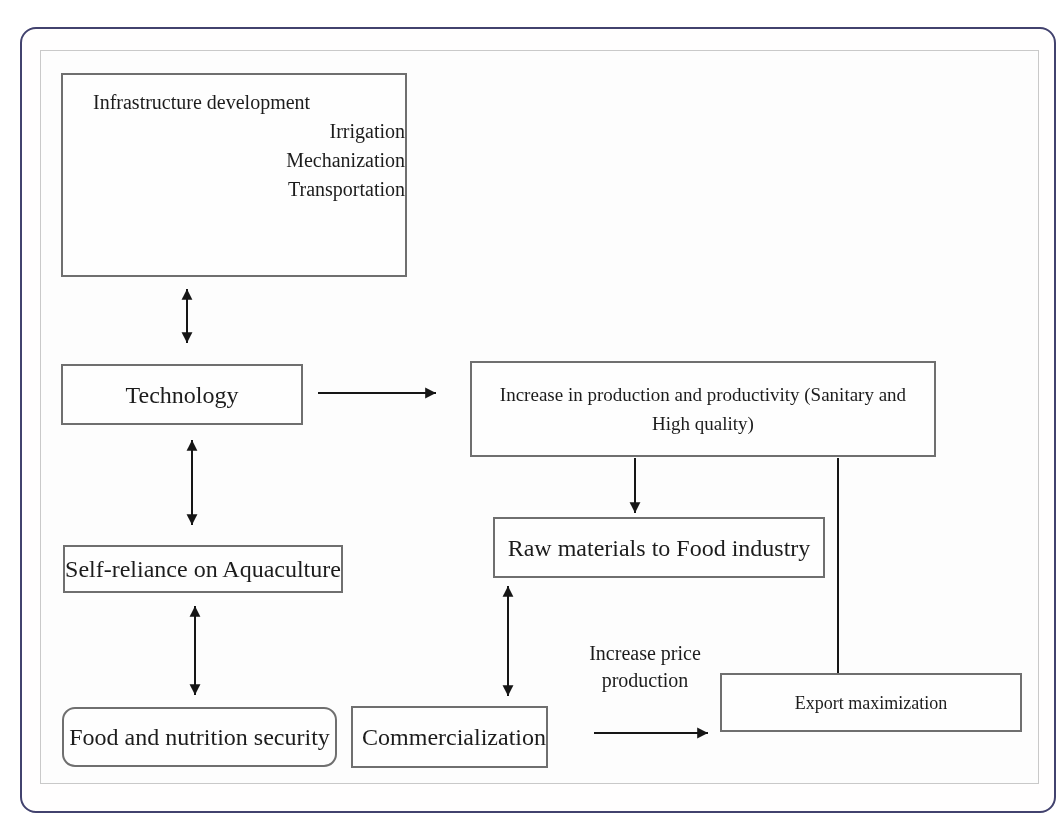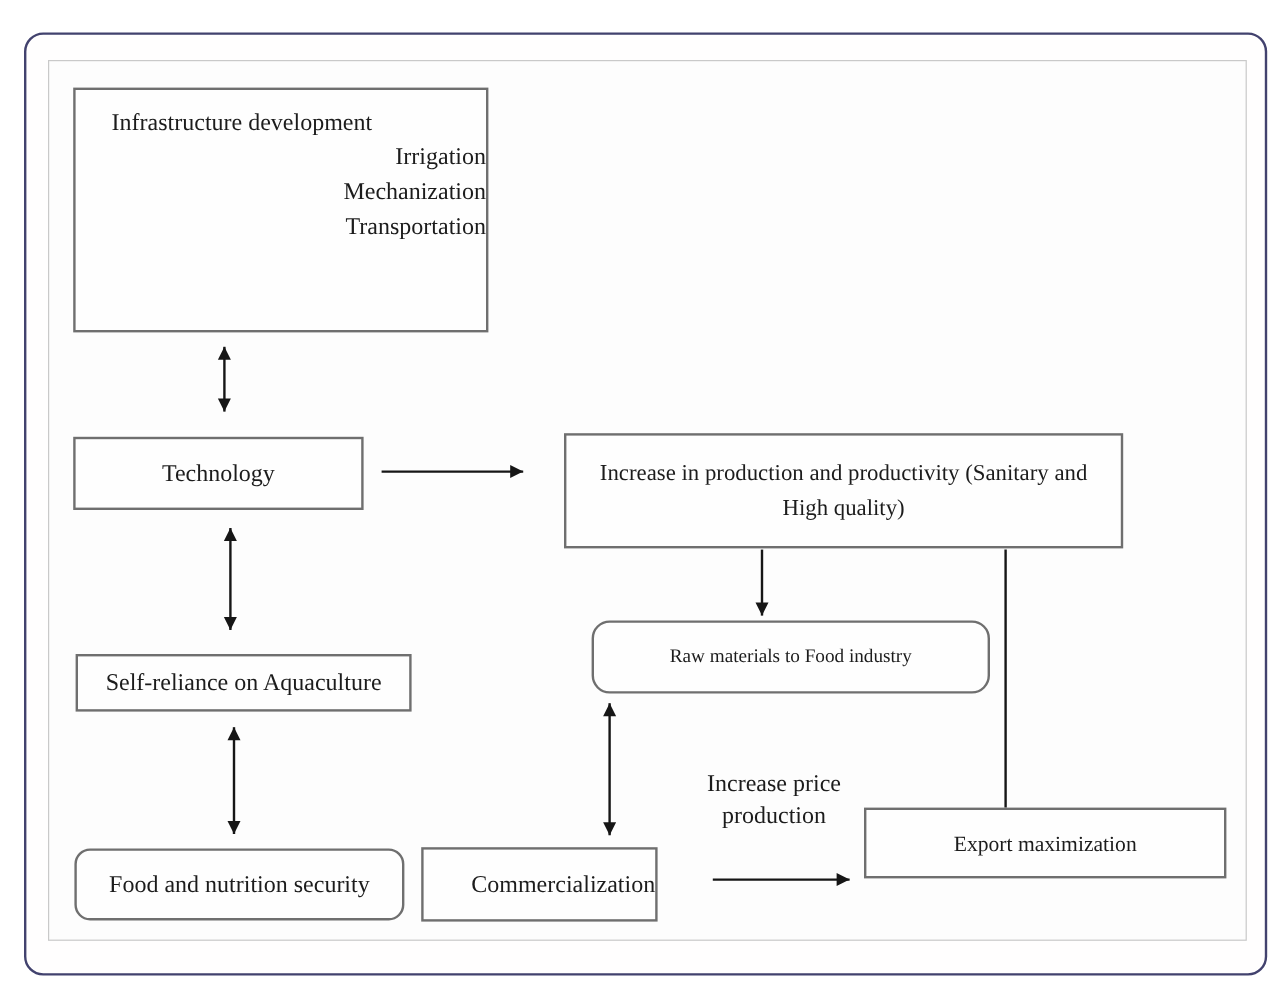--- a/index.html
+++ b/index.html
@@ -37,37 +37,37 @@
   .node {
     position: absolute;
     box-sizing: border-box;
     border: 2px solid var(--box-border, #6f6f6f);
     background: #fefefe;
     color: var(--text, #1c1c1c);
     display: flex;
     align-items: center;
     justify-content: center;
     text-align: center;
-    font-size: 20px;
+    font-size: 24px;
     line-height: 26px;
   }
   #node-infrastructure {
     left: 61px; top: 73px; width: 346px; height: 204px;
     display: block;
     padding-top: 13px;
     font-size: 20px;
     line-height: 29px;
   }
   .infra-title { text-align: left; padding-left: 30px; }
   .infra-item  { text-align: right; }
   #node-technology       { left: 61px;  top: 364px; width: 242px; height: 61px; }
   #node-production       { left: 455px; top: 361px; width: 466px; height: 96px;
                            font-size: 19px; line-height: 29px; padding: 0 16px; margin-left: 15px; }
   #node-raw-materials    { left: 493px; top: 517px; width: 332px; height: 61px;
-                           font-size: 16px; border-radius: 15px; }
+                           font-size: 24px; }
   #node-self-reliance    { left: 63px;  top: 545px; width: 280px; height: 48px; }
   #node-food-security    { left: 62px;  top: 707px; width: 275px; height: 60px; border-radius: 13px; }
   #node-commercialization{ left: 351px; top: 706px; width: 197px; height: 62px; justify-content: flex-end; }
   #node-export           { left: 720px; top: 673px; width: 302px; height: 59px;
                            font-size: 18px; }
   .edge-label {
     position: absolute;
     color: var(--text, #1c1c1c);
     font-size: 20px;
     line-height: 27px;

